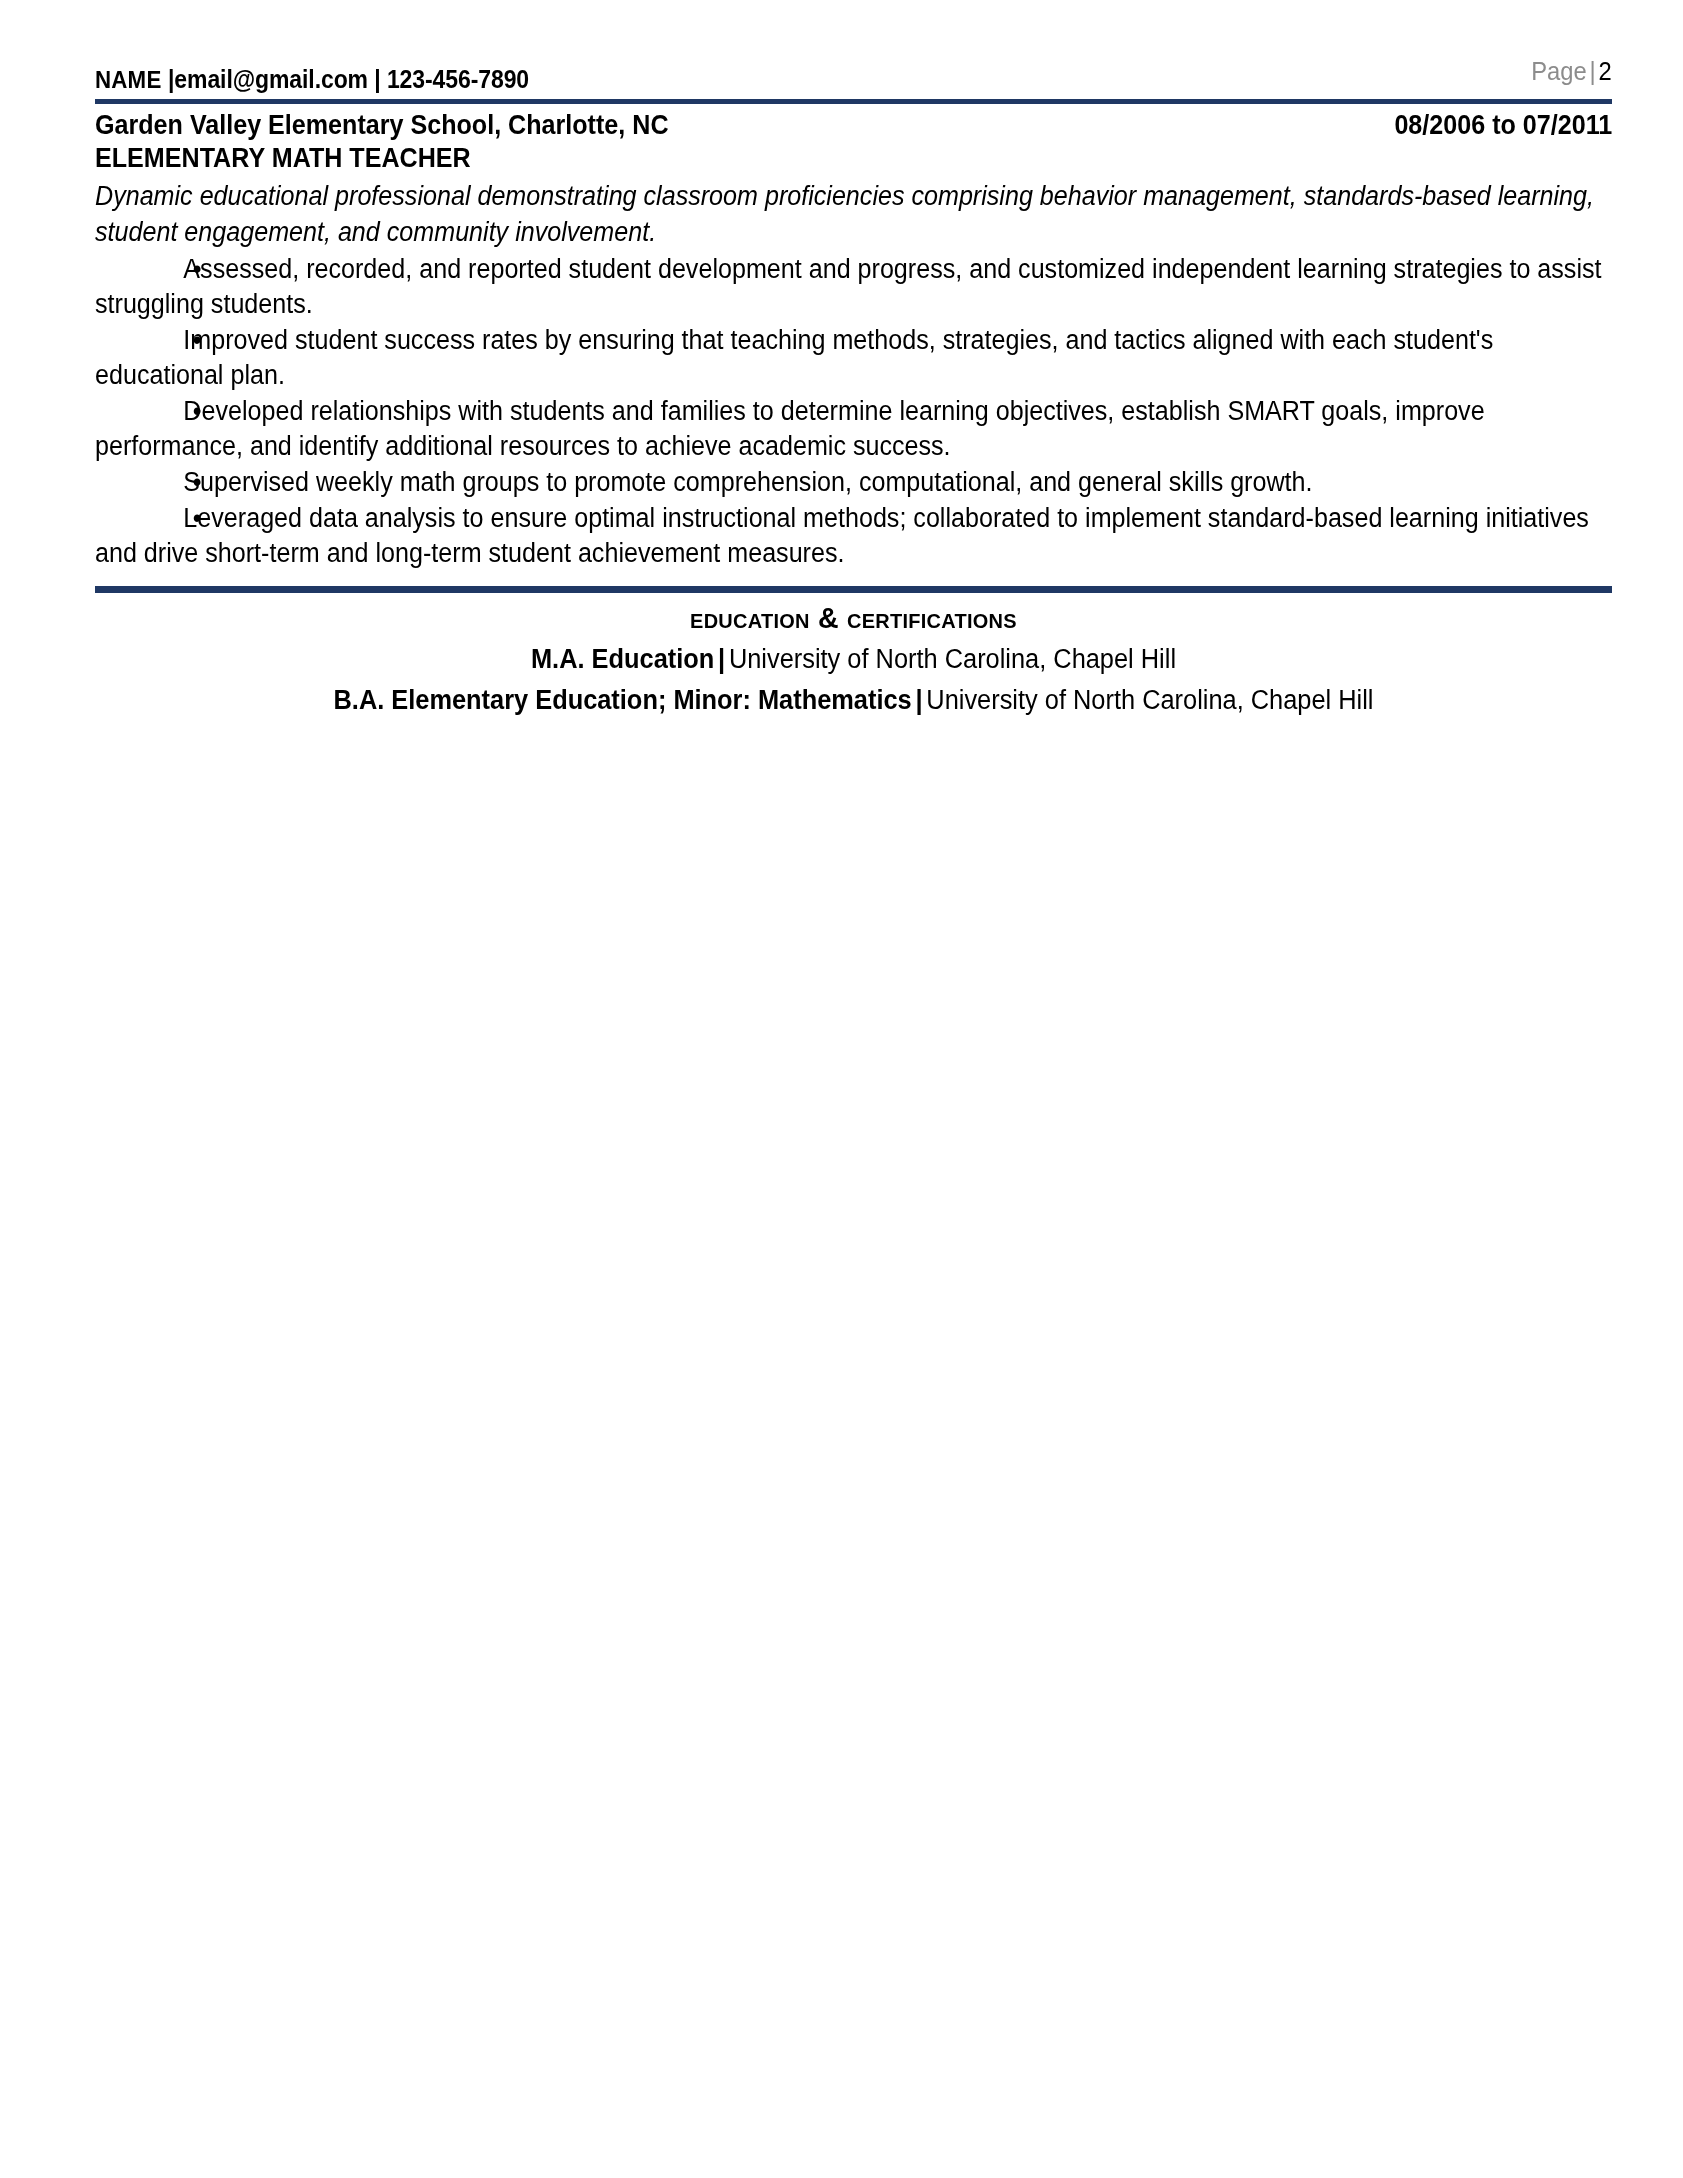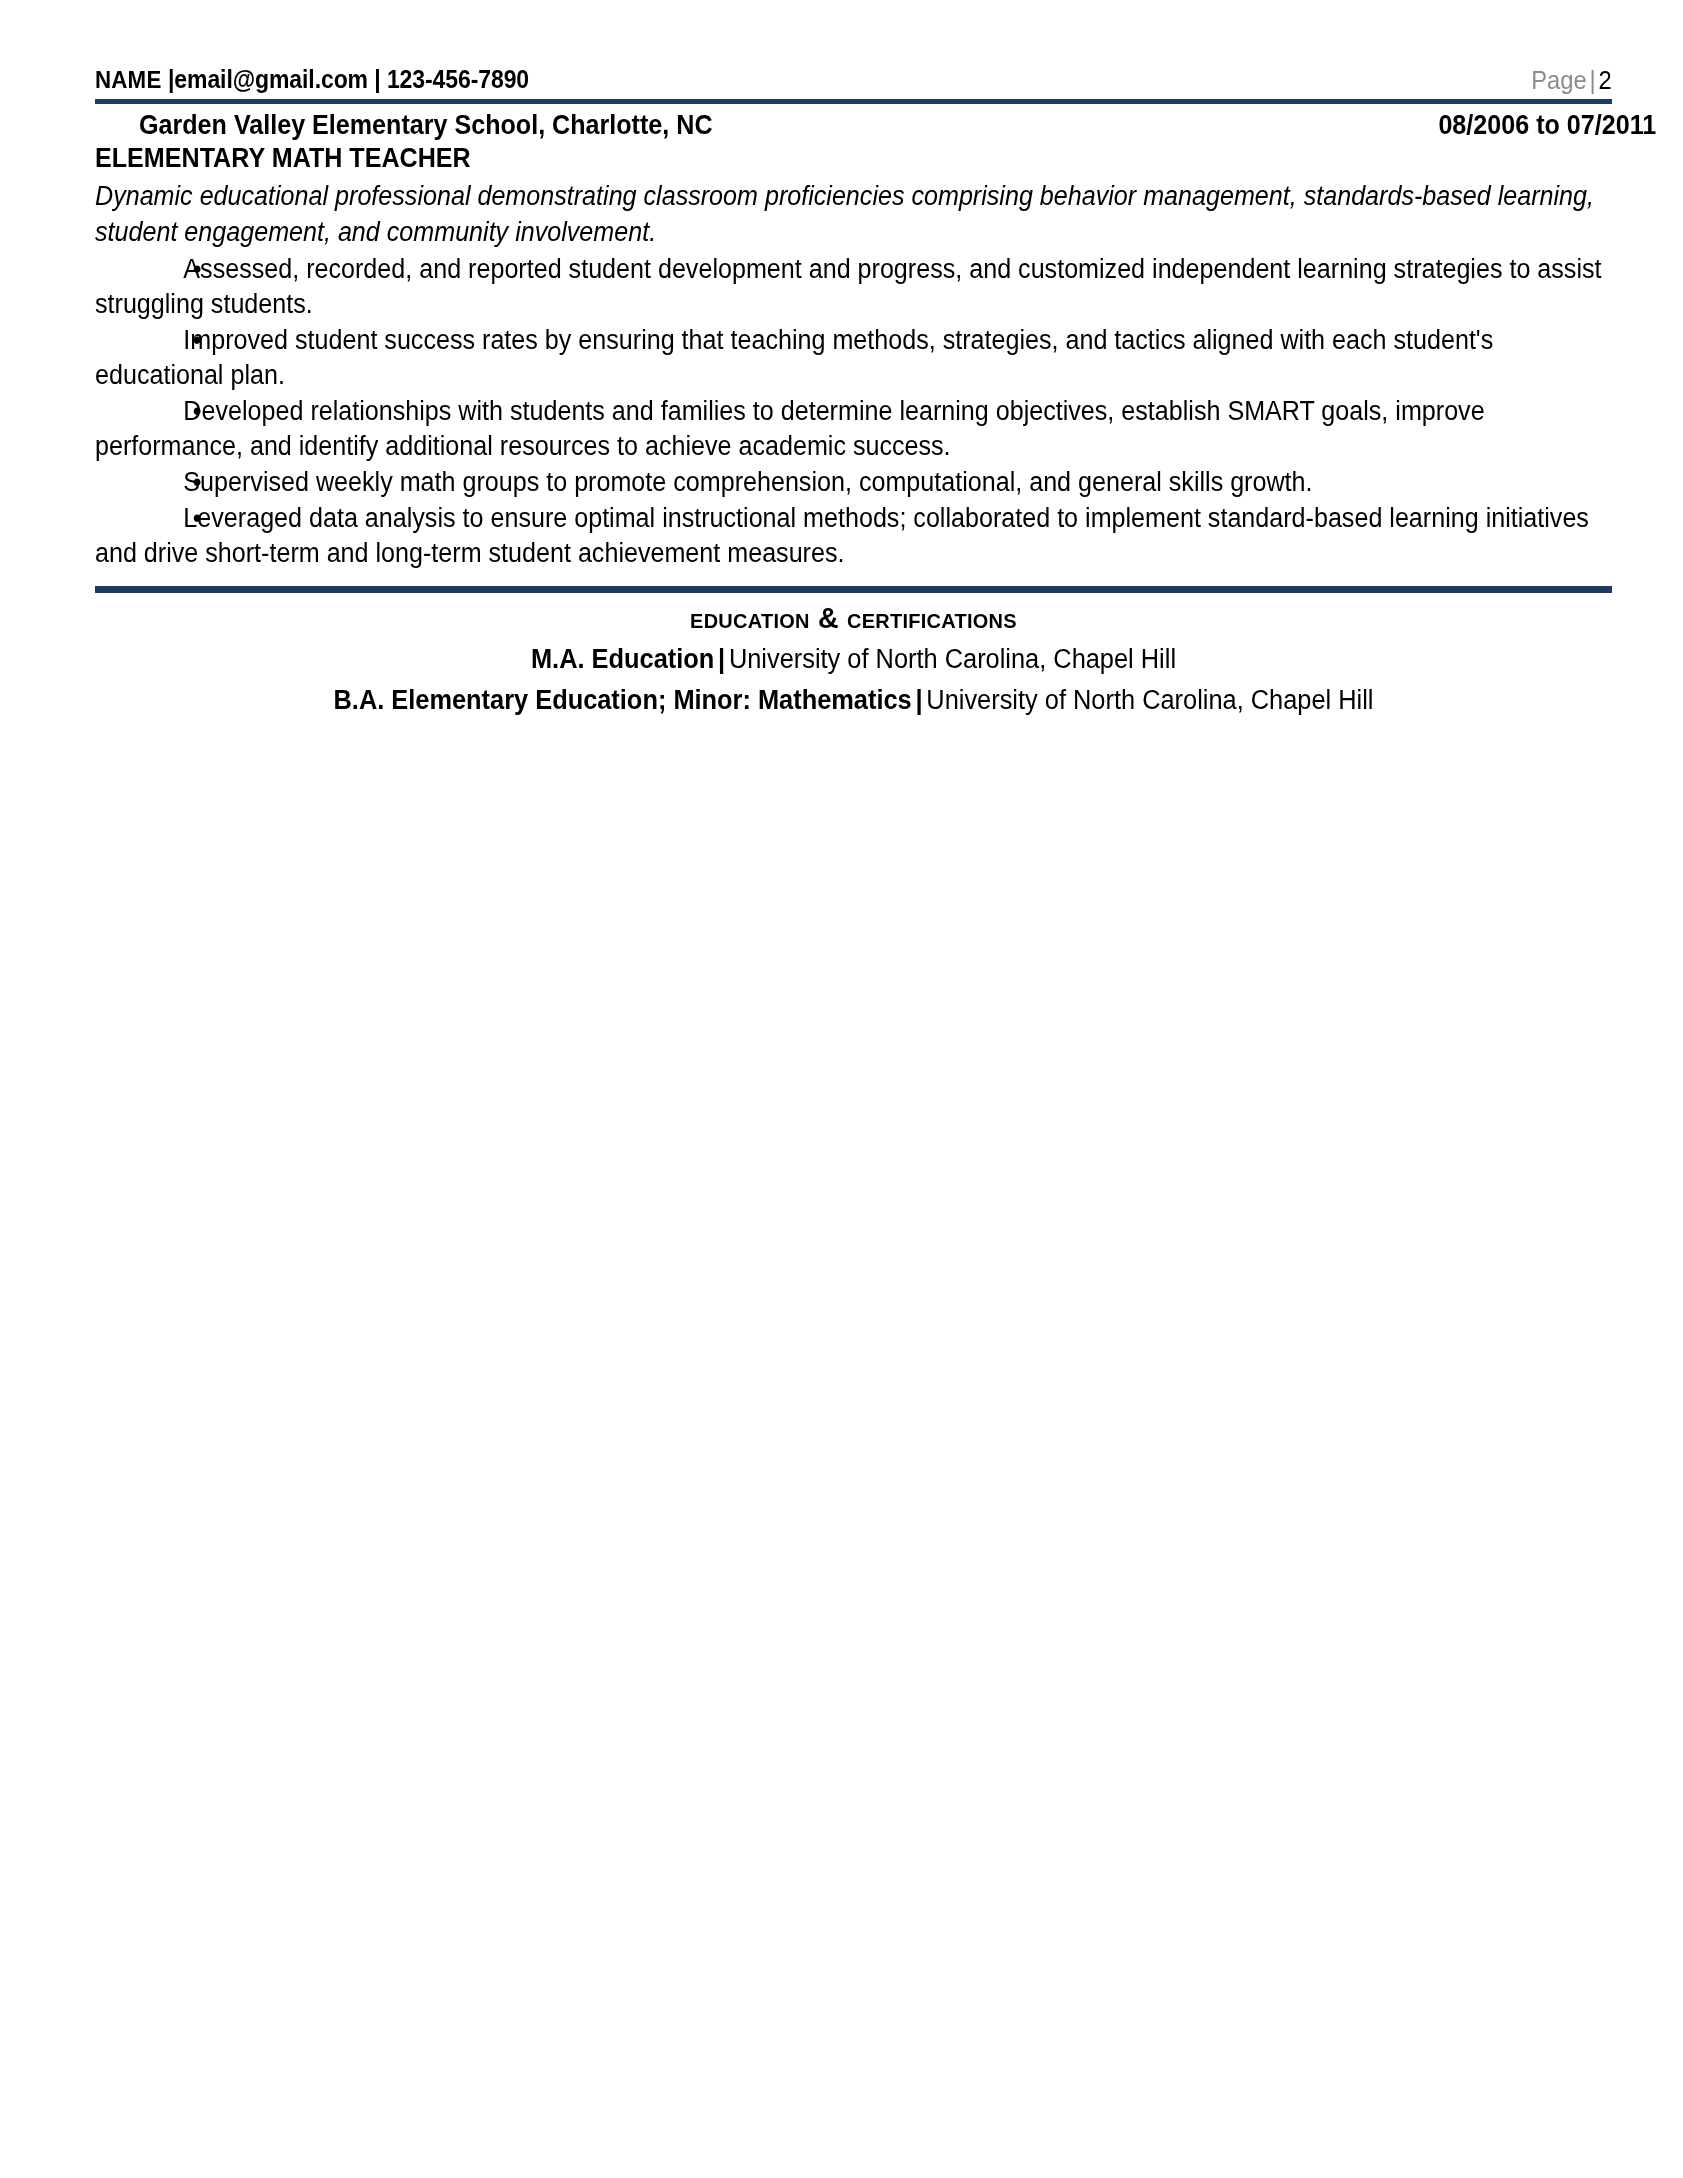--- a/index.html
+++ b/index.html
@@ -23,21 +23,21 @@
   .content {
     position: absolute;
     left: 95px;
     top: 59px;
     width: 1517px;
   }
 
   
   .doc-header {
     display: flex;
-    align-items: flex-end;
+    align-items: flex-start;
     justify-content: space-between;
     width: 100%;
     padding-bottom: 4px;
   }
   .header-left {
     display: flex;
     align-items: baseline;
     white-space: nowrap;
   }
   .name {
@@ -86,21 +86,20 @@
     margin: 14px 0 8px 0;
   }
 
   
   .job-line {
     display: flex;
     justify-content: space-between;
     align-items: baseline;
     width: 100%;
     margin-top: 6px;
-    margin-left: 44px;
   }
   .employer, .job-dates {
     font-weight: 700;
     font-size: 27px;
     line-height: 1.12;
     transform: scaleX(0.93);
     white-space: nowrap;
   }
   .employer { transform-origin: left bottom; }
   .job-dates { transform-origin: right bottom; }

